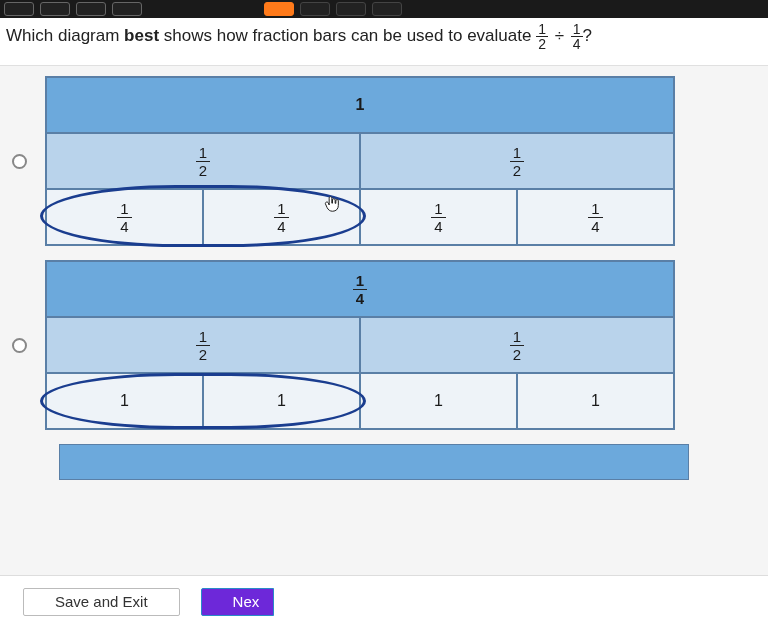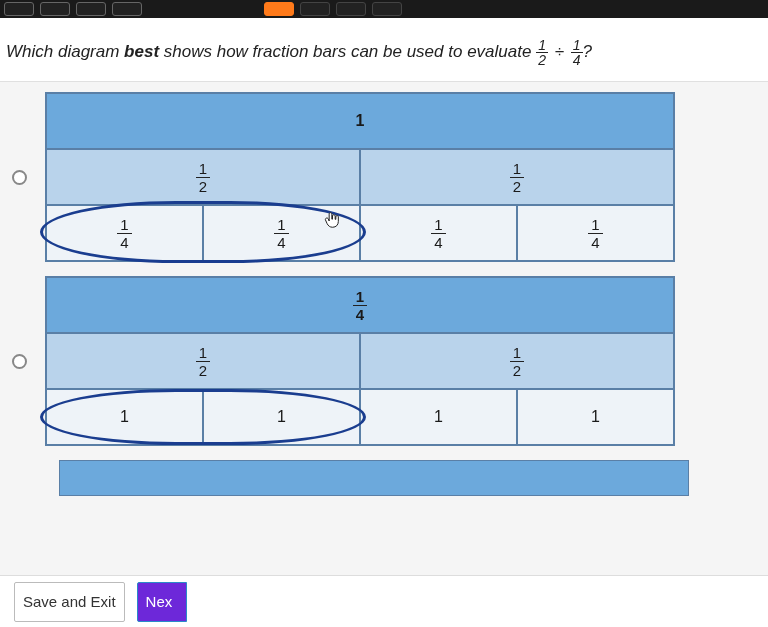--- a/index.html
+++ b/index.html
@@ -1,20 +1,20 @@
 <!DOCTYPE html>
 <html><head>
 <meta charset="utf-8">
 <style>
   * { box-sizing: border-box; margin: 0; padding: 0; }
   html, body { width: 768px; height: 627px; font-family: Arial, Helvetica, sans-serif; background: #f5f5f5; overflow: hidden; }
   .topstrip { height: 18px; background: #1a1a1a; display: flex; align-items: center; gap: 6px; padding-left: 4px; }
   .tab-box { width: 30px; height: 14px; border: 1px solid #666; border-radius: 3px; background: #222; }
   .tab-box.active { background: #ff7a1a; border-color: #ff7a1a; }
-  .question-bar { background: #fff; padding: 20px 10px 14px 6px; font-size: 17px; color: #222; border-bottom: 1px solid #e0e0e0; font-style: italic; }
+  .question-bar { background: #fff; padding: 4px 10px 14px 6px; font-size: 17px; color: #222; border-bottom: 1px solid #e0e0e0; }
   .frac-inline { display: inline-flex; flex-direction: column; align-items: center; vertical-align: middle; line-height: 1; font-size: 14px; }
   .frac-inline .n { border-bottom: 1.5px solid #222; padding: 0 2px; }
   .frac-inline .d { padding: 0 2px; }
   .content { padding: 10px 0 0 10px; }
   .option-row { display: flex; align-items: center; gap: 18px; margin-bottom: 14px; }
   .radio { width: 15px; height: 15px; border: 2px solid #888; border-radius: 50%; flex: 0 0 auto; margin-left: 2px; background: #fff; }
   .bars { width: 630px; border: 1px solid #5a7fa6; position: relative; }
   .row { display: flex; width: 100%; }
   .cell { display: flex; align-items: center; justify-content: center; border: 1px solid #5a7fa6; height: 56px; font-size: 16px; color: #1a1a1a; }
   .r-top .cell { background: #6ca9dc; font-weight: 600; }
@@ -26,21 +26,21 @@
   .frac { display: flex; flex-direction: column; align-items: center; line-height: 1; font-size: 15px; }
   .frac .n { border-bottom: 1.5px solid #222; padding: 0 3px 1px; }
   .frac .d { padding: 1px 3px 0; }
   .ring { position: absolute; border: 3px solid #1a3d8f; border-radius: 50% / 60%; pointer-events: none; }
   .cursor { position: absolute; width: 18px; height: 20px; pointer-events: none; }
   .cursor svg { width: 100%; height: 100%; }
   .stub-bar { width: 630px; height: 36px; background: #6ca9dc; border: 1px solid #5a7fa6; margin-left: 49px; }
   .footer { position: absolute; bottom: 0; left: 0; right: 0; height: 52px; background: #fff; border-top: 1px solid #ddd; display: flex; align-items: center; justify-content: space-between; padding: 0 0 0 14px; }
   .mark-link { color: #2a5da8; font-size: 15px; text-decoration: underline; cursor: pointer; }
   .footer-right { display: flex; gap: 12px; align-items: center; height: 100%; }
-  .btn { height: 40px; padding: 0 8px; font-size: 15px; border: 1px solid #bbb; background: #fff; color: #333; border-radius: 2px; cursor: pointer; display: flex; align-items: center; }
+  .btn { height: 28px; padding: 0 31px; font-size: 15px; border: 1px solid #bbb; background: #fff; color: #333; border-radius: 2px; cursor: pointer; display: flex; align-items: center; margin-left: 9px; }
   .btn-primary { background: #6d28d9; color: #fff; border-color: #2a8ac9; border-radius: 2px 0 0 2px; }
 </style>
 </head>
 <body>
 
 <div class="topstrip">
   <div class="tab-box"></div>
   <div class="tab-box"></div>
   <div class="tab-box"></div>
   <div class="tab-box"></div>

